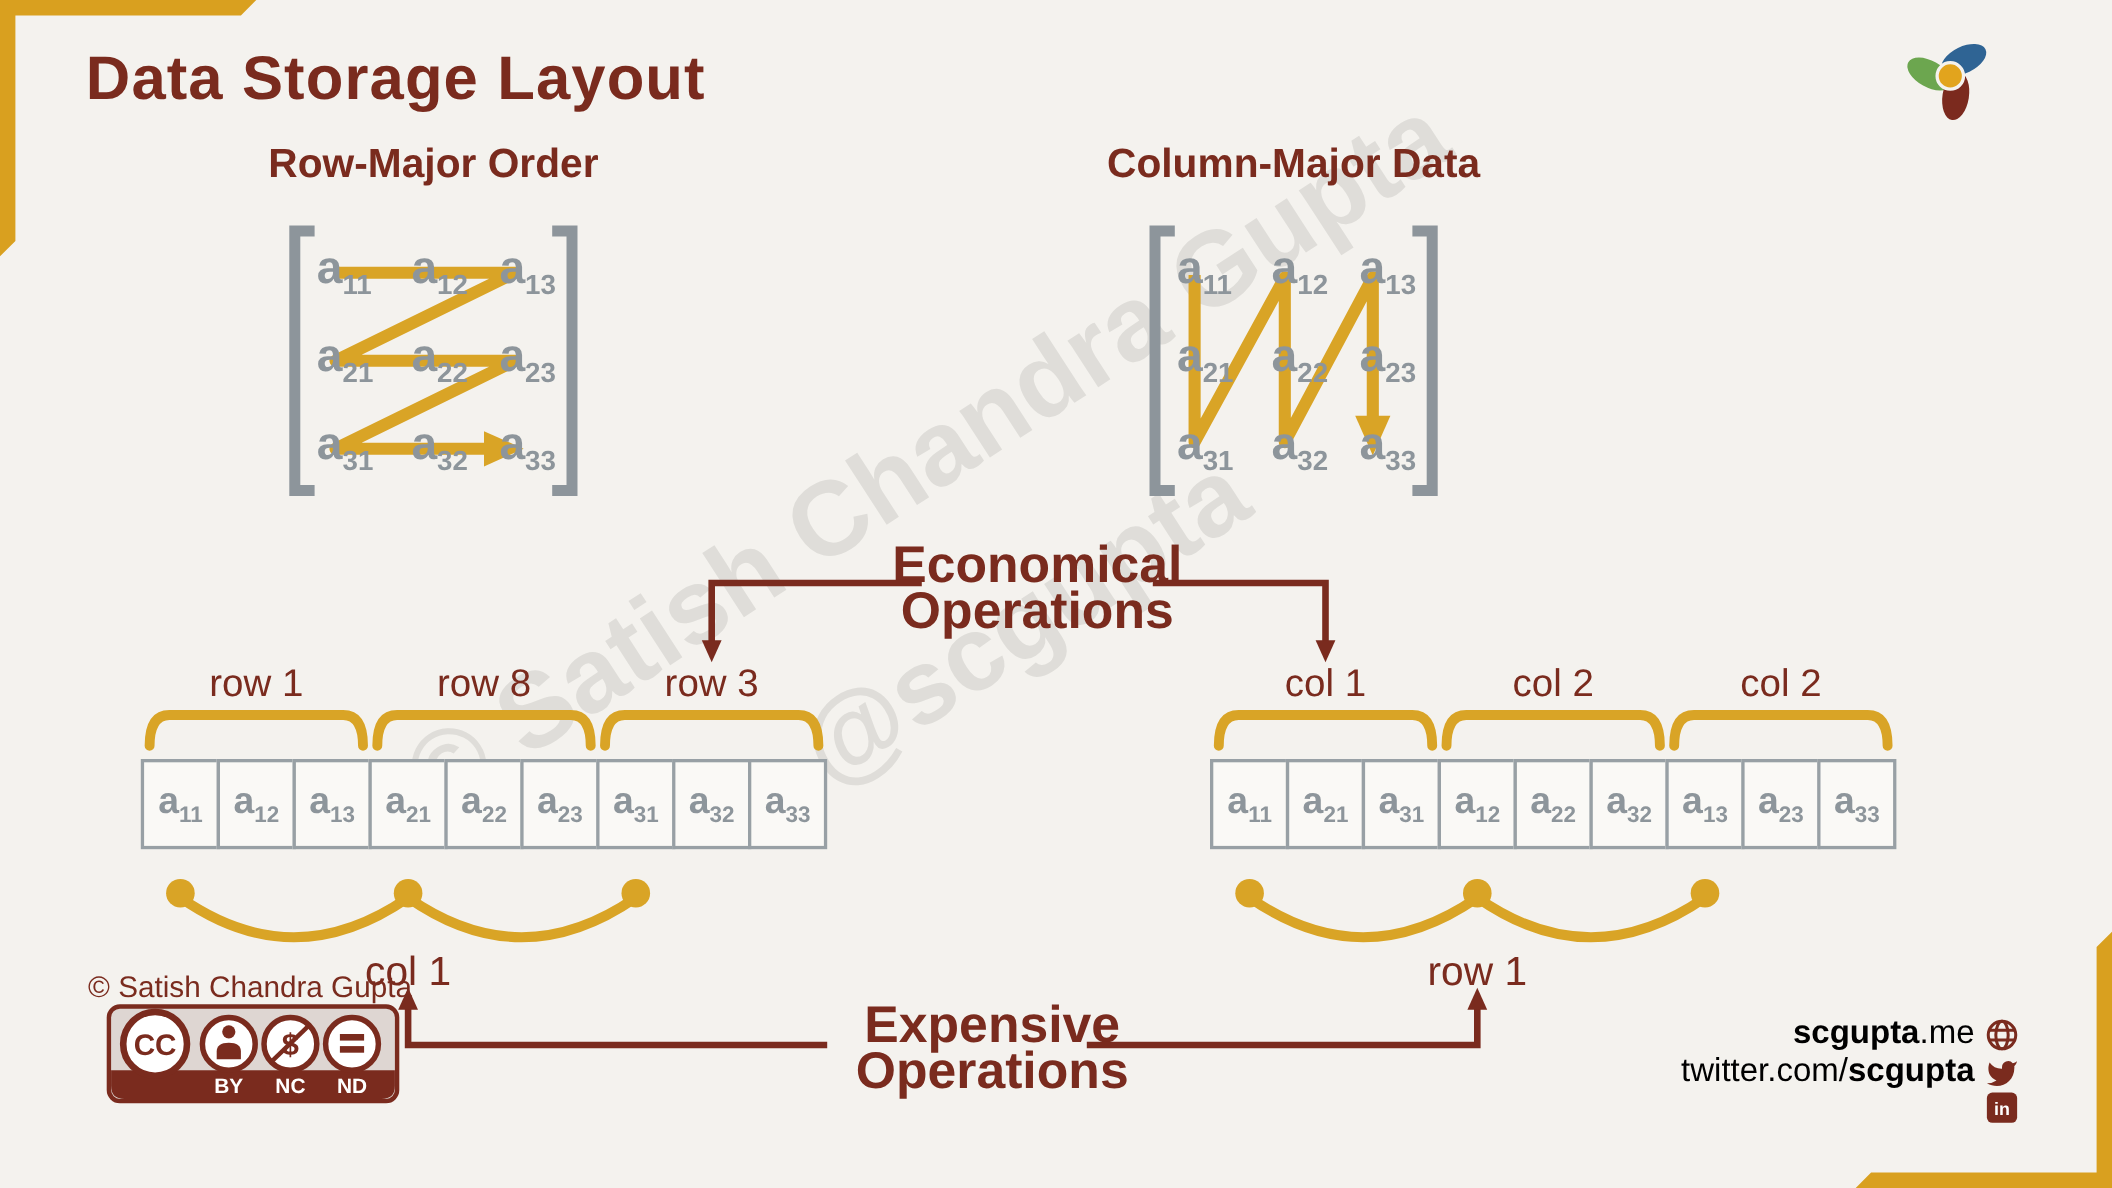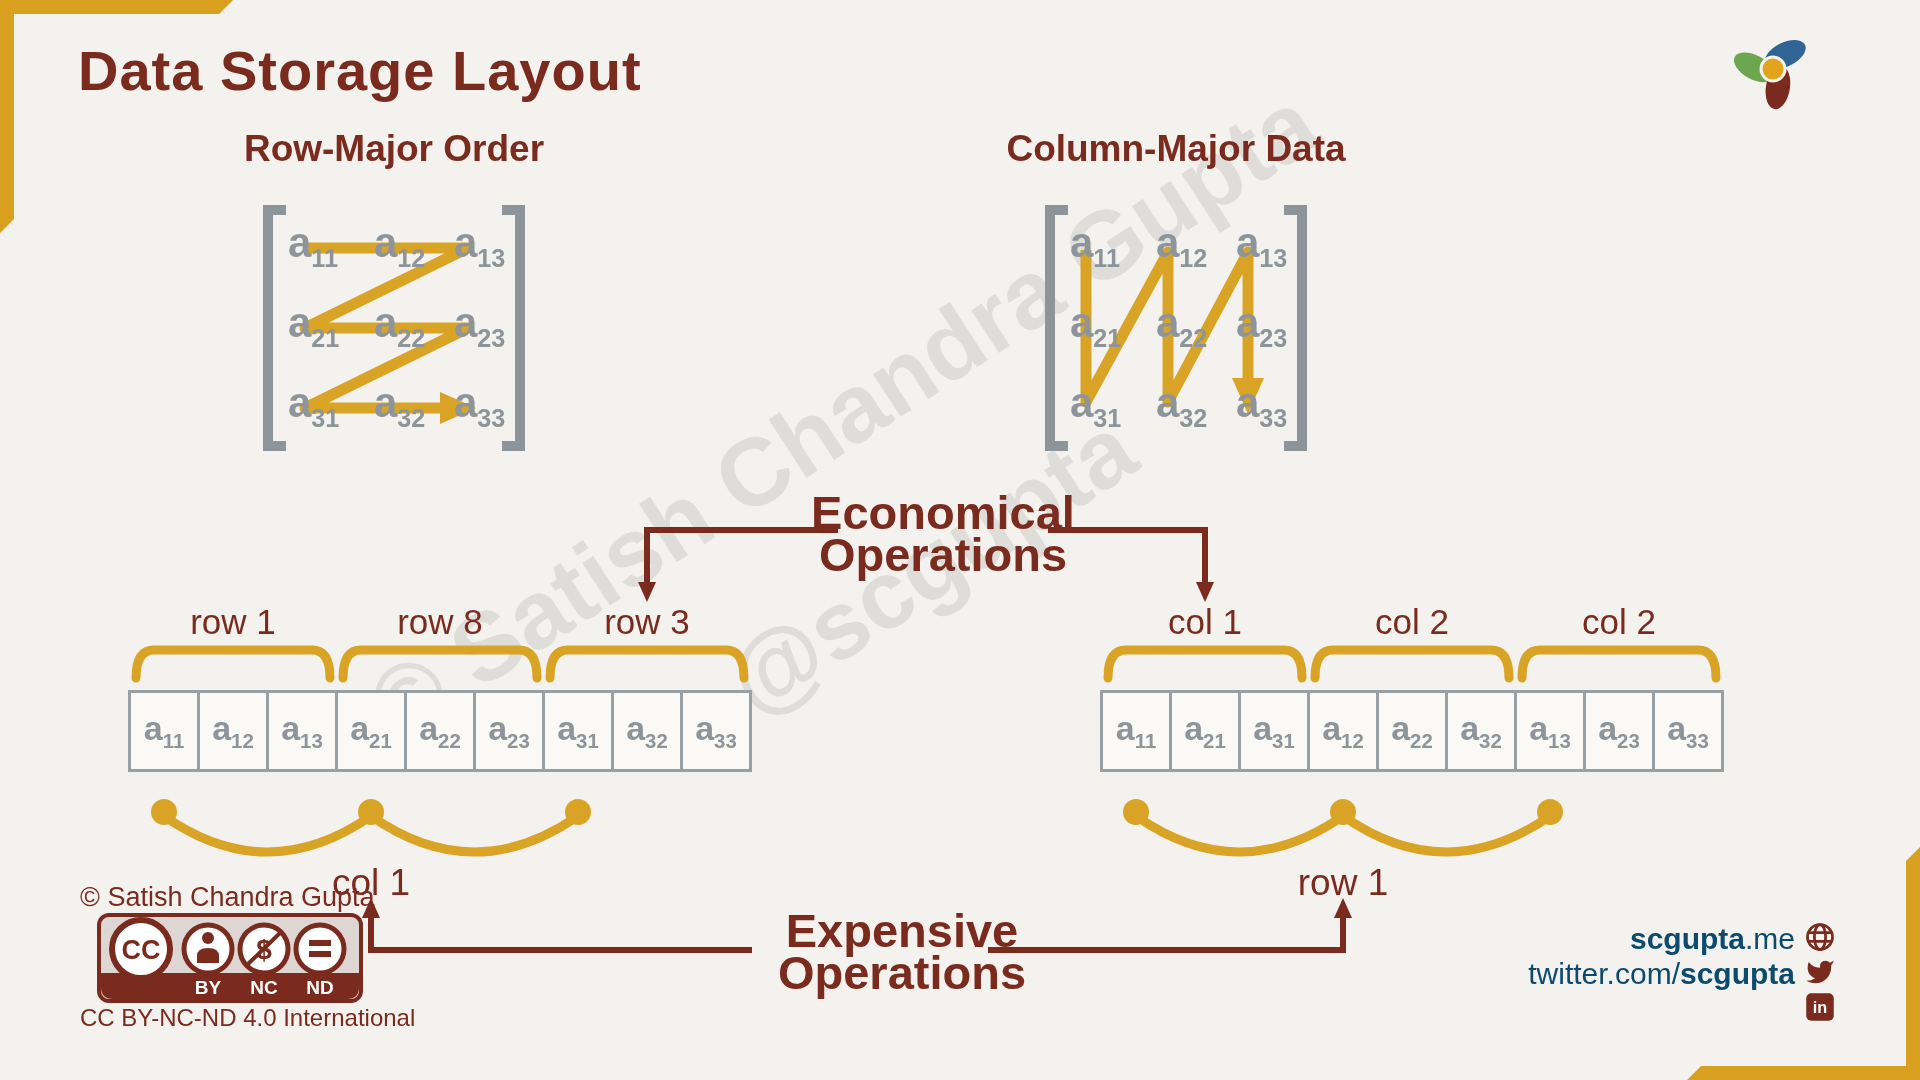--- a/index.html
+++ b/index.html
@@ -23,22 +23,22 @@
         background:#faf9f6;display:flex;align-items:center;justify-content:center;
         color:#8d959b;font-weight:bold;font-size:34px;line-height:1;}
   .cell:first-child{margin-left:0;}
   .grp-label{position:absolute;top:602px;transform:translateX(-50%);font-size:35px;color:#7a2b1e;white-space:nowrap;}
   .stride-label{position:absolute;top:862px;transform:translateX(-50%);font-size:37px;color:#7a2b1e;white-space:nowrap;}
   .ops{position:absolute;width:320px;text-align:center;color:#7a2b1e;font-weight:bold;font-size:47px;line-height:42px;}
   .ops-econ{left:783px;top:492px;}
   .ops-exp{left:742px;top:910px;}
   .copyright{position:absolute;left:80px;top:882px;font-size:27px;color:#7a2b1e;}
   .cc-caption{position:absolute;left:80px;top:1004px;font-size:24px;color:#7a2b1e;}
-  .link-row{position:absolute;right:85px;display:flex;align-items:flex-start;gap:10px;
-            font-size:30px;color:#0c4a6e;white-space:nowrap;}
+  .link-row{position:absolute;right:85px;display:flex;align-items:flex-end;gap:10px;
+            font-size:30px;color:#000000;white-space:nowrap;}
   .link-row b{font-weight:bold;}
   .art{position:absolute;left:0;top:0;pointer-events:none;}
   .bracket{stroke:#8d959b;stroke-width:10;fill:none;}
   .zig{stroke:#d9a426;stroke-width:11;fill:none;stroke-linejoin:round;}
   .brace{stroke:#d9a426;stroke-width:9;fill:none;stroke-linecap:round;}
   .arc{stroke:#d9a426;stroke-width:9;fill:none;stroke-linecap:round;}
   .elbow{stroke:#7a2b1e;stroke-width:6;fill:none;}
 </style>
 </head>
 <body>
@@ -232,21 +232,20 @@
       <circle cx="225" cy="38" r="24" fill="#ffffff" stroke="#7a2b1e" stroke-width="5"></circle>
       <rect x="214" y="29" width="22" height="6" fill="#7a2b1e"></rect>
       <rect x="214" y="40" width="22" height="6" fill="#7a2b1e"></rect>
     </g>
     <g font-family="Liberation Sans, sans-serif" font-size="19" font-weight="bold" fill="#ffffff">
       <text x="113" y="83" text-anchor="middle">BY</text>
       <text x="169" y="83" text-anchor="middle">NC</text>
       <text x="225" y="83" text-anchor="middle">ND</text>
     </g>
   </svg>
-  <div class="cc-caption">CC BY-NC-ND 4.0 International</div>
 
   <div id="links">
       <div class="link-row" style="top: 922px;">
         <span><span></span><b>scgupta</b><span>.me</span></span>
         <span>
           <svg width="30" height="30" viewBox="0 0 24 24" fill="none" stroke="#7a2b1e" stroke-width="2.2">
             <circle cx="12" cy="12" r="10"></circle>
             <ellipse cx="12" cy="12" rx="4.5" ry="10"></ellipse>
             <line x1="2.5" y1="8.5" x2="21.5" y2="8.5"></line>
             <line x1="2.5" y1="15.5" x2="21.5" y2="15.5"></line>

